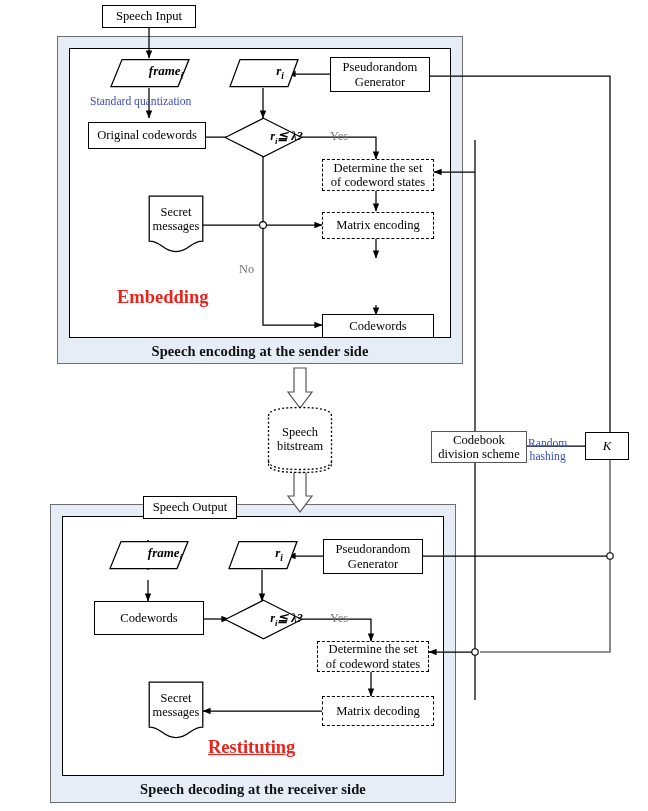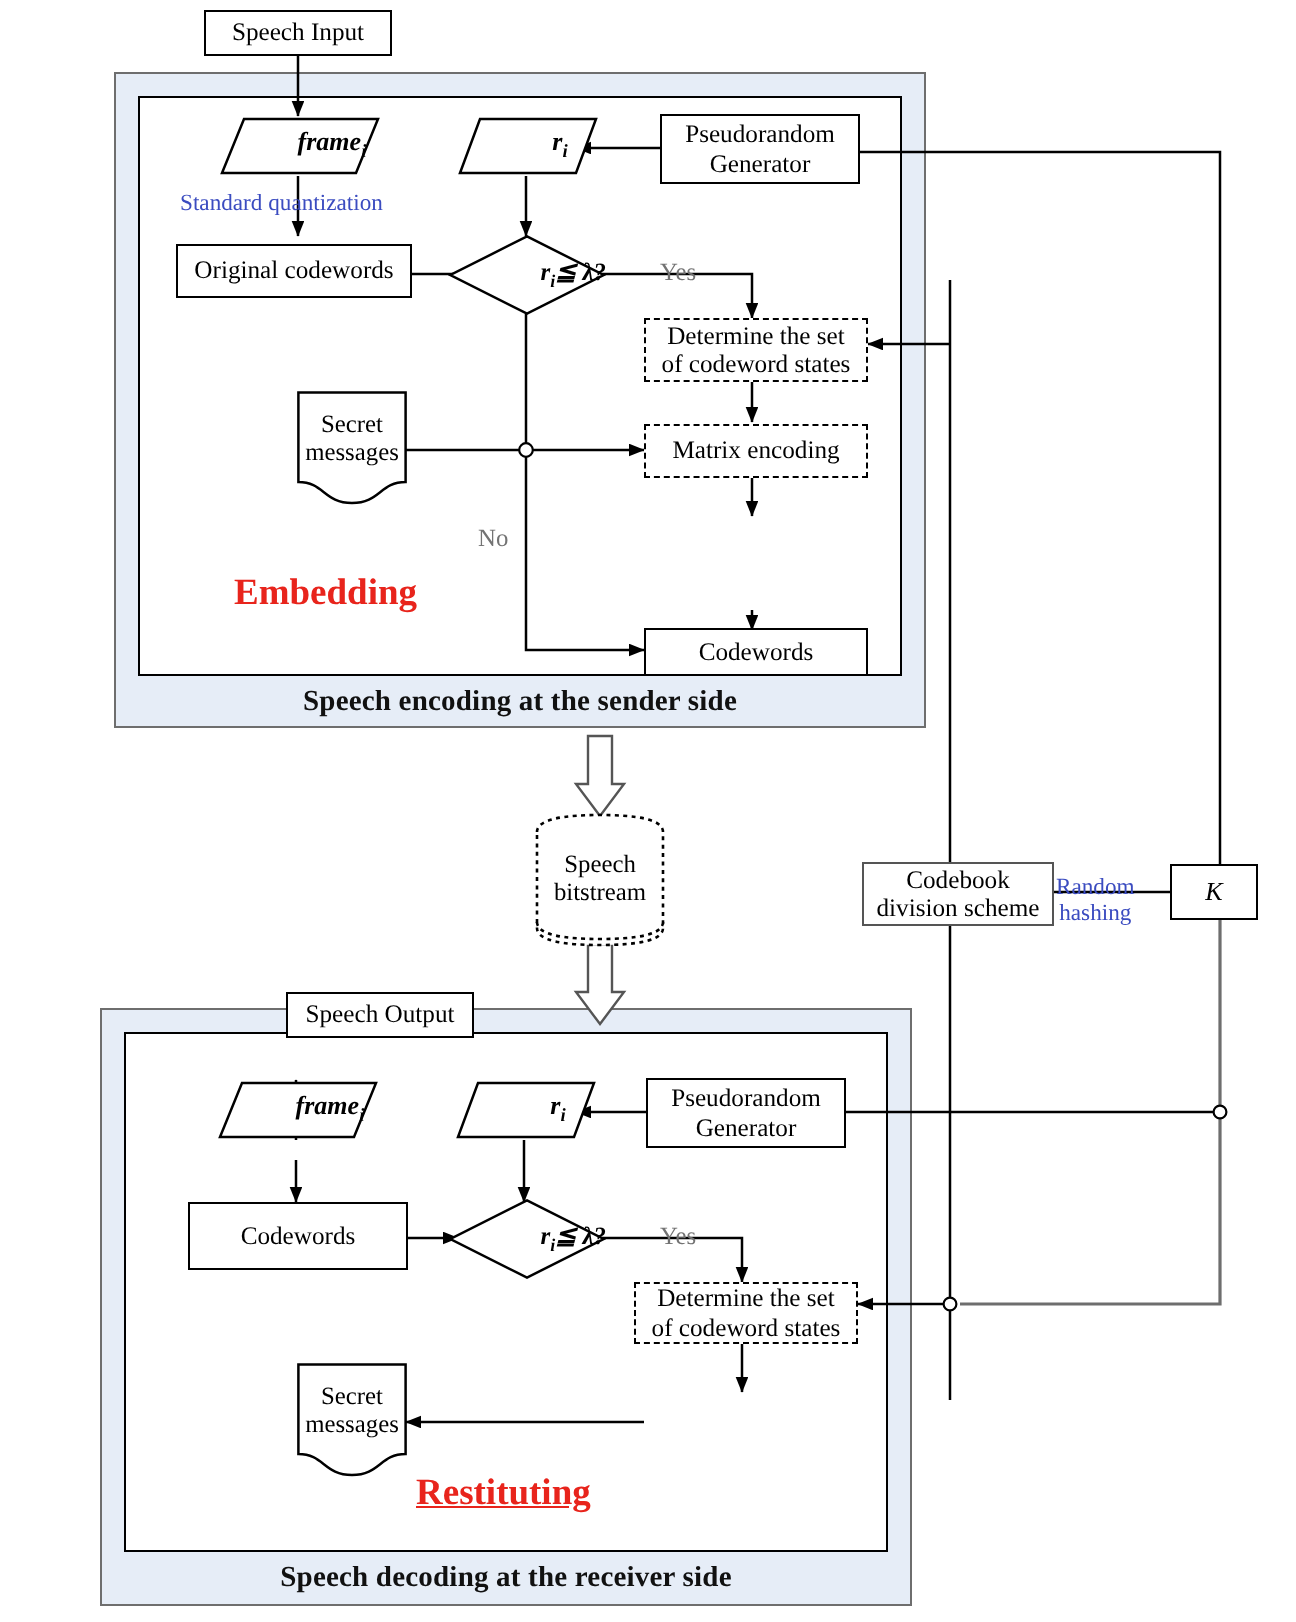--- a/index.html
+++ b/index.html
@@ -267,20 +267,23 @@
     <span class="dtext"><span>r</span><sub>i</sub><span>≦  λ?</span></span>
   </div>
 
   <div class="lbl lbl-blue-b" style="left:330px;top:611px;">Yes</div>
 
   <div class="node dbox" style="left:317px;top:641px;width:112px;height:31px;flex-direction:column;">
     <span>Determine the set</span>
     <span>of codeword states</span>
   </div>
 
+  <div class="node dbox" style="left:322px;top:696px;width:112px;height:30px;">
+    <span>Matrix decoding</span>
+  </div>
 
   <div class="node doc" style="left:148px;top:681px;width:56px;height:58px;flex-direction:column;">
     <svg class="docshape" viewBox="0 0 56 58" preserveAspectRatio="none">
       <path class="shape-stroke" d="M1.2,1.2 L54.8,1.2 L54.8,46 C42,46 42,56.5 28,56.5 C14,56.5 14,46 1.2,46 Z"></path>
     </svg>
     <span class="doctext" style="padding-bottom:0">Secret</span>
     <span class="doctext">messages</span>
   </div>
 
   <div class="lbl lbl-red" style="left:208px;top:737px;text-decoration:underline;">Restituting</div>

